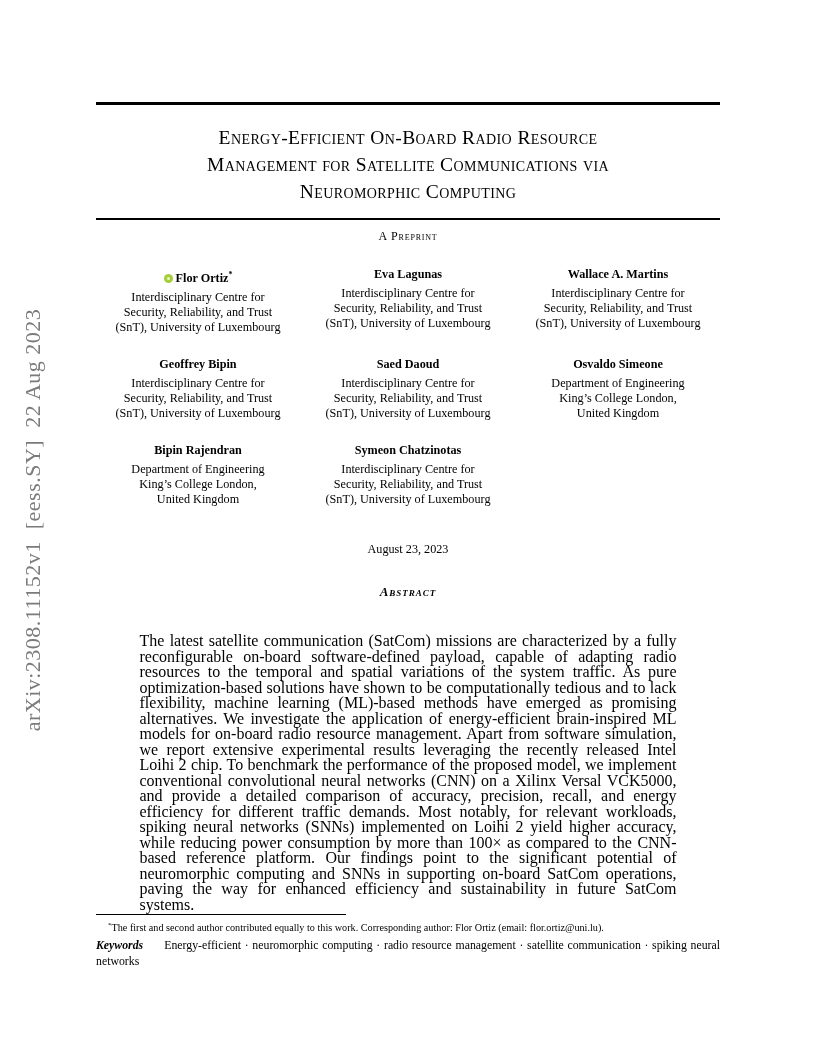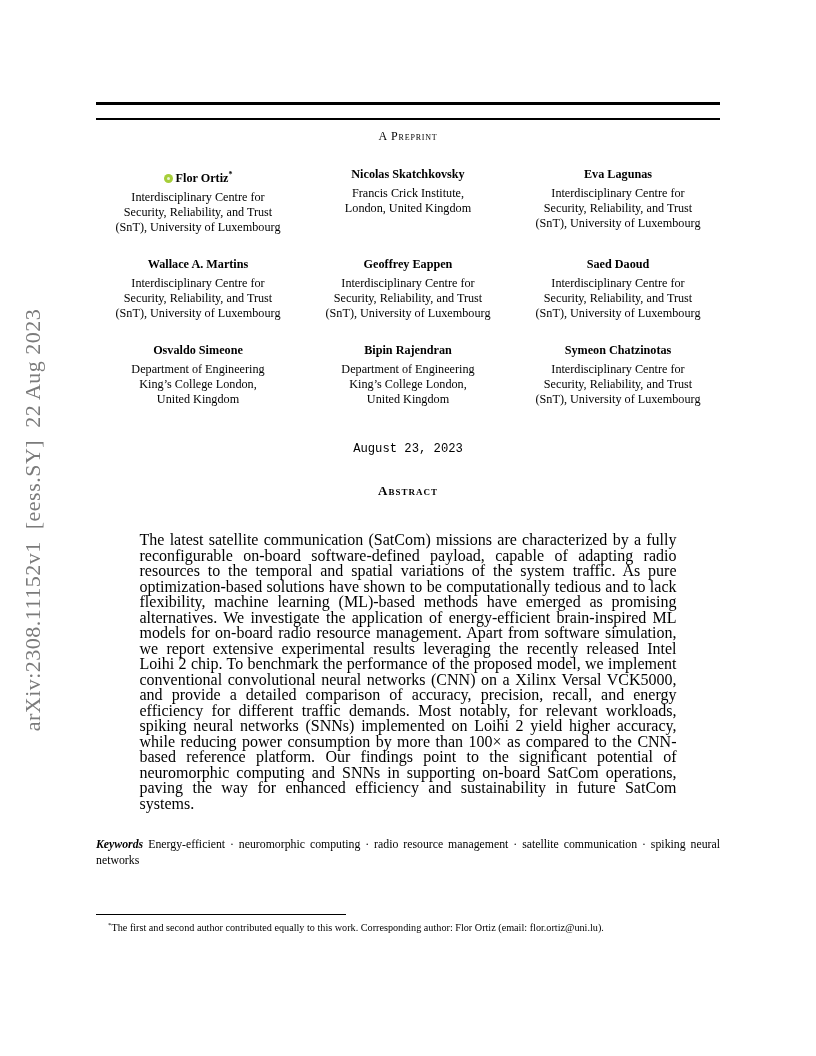--- a/index.html
+++ b/index.html
@@ -72,43 +72,44 @@
     vertical-align: -1px;
   }
   .orcid::after {
     content: "";
     position: absolute;
     left: 3px; top: 3px;
     width: 3px; height: 3px;
     border-radius: 50%;
     background: #eaf5d2;
   }
-  .date { margin-top: 35px; text-align: center; font-size: 12.2px; font-family: Liberation Mono, monospace; }
+  .date { margin-top: 35px; text-align: center; font-size: 12.2px; }
   .abstract-heading {
     margin-top: 27px;
     text-align: center;
     font-variant: small-caps;
     font-weight: bold;
     font-size: 13px;
     letter-spacing: 1px;
+    font-style: italic;
   }
   .abstract-body {
     margin: 33px auto 0 auto;
     width: 537px;
     font-size: 16px;
     line-height: 15.5px;
     text-align: justify;
   }
   .keywords {
     margin-top: 26px;
     font-size: 11.8px;
     line-height: 15.5px;
     text-align: justify;
   }
-  .kw-label { font-weight: bold; font-style: italic; margin-right: 5px; }
+  .kw-label { font-weight: bold; font-style: italic; margin-right: 21px; }
   .footnote {
     position: absolute;
     left: 96px;
     top: 914px;
     width: 624px;
     font-size: 10.2px;
     line-height: 13px;
   }
   .footnote-rule { width: 250px; height: 1px; background: #000; margin-bottom: 4px; }
   .footnote p { margin: 0; text-indent: 12px; }
@@ -118,56 +119,54 @@
 <body>
 
 <div class="page">
 
   <div class="watermark">arXiv:2308.11152v1  [eess.SY]  22 Aug 2023</div>
 
   <div class="content">
 
     <div class="rule rule-top"></div>
 
+    <h1 class="paper-title">Energy-Efficient On-Board Radio Resource
+Management for Satellite Communications via
+Neuromorphic Computing</h1>
 
     <div class="rule rule-mid"></div>
 
     <div class="preprint">A Preprint</div>
 
     <div class="authors">
 
       <div class="author">
         <div class="name"><span class="orcid"></span><span>Flor Ortiz</span><sup>*</sup></div>
         <div class="affil">Interdisciplinary Centre for
 Security, Reliability, and Trust
 (SnT), University of Luxembourg</div>
       </div>
 
-      <div class="author">
-        <div class="name">Nicolas Skatchkovsky</div>
-        <div class="affil">Francis Crick Institute,
-London, United Kingdom</div>
-      </div>
 
       <div class="author">
         <div class="name">Eva Lagunas</div>
         <div class="affil">Interdisciplinary Centre for
 Security, Reliability, and Trust
 (SnT), University of Luxembourg</div>
       </div>
 
       <div class="author">
         <div class="name">Wallace A. Martins</div>
         <div class="affil">Interdisciplinary Centre for
 Security, Reliability, and Trust
 (SnT), University of Luxembourg</div>
       </div>
 
       <div class="author">
-        <div class="name">Geoffrey Eappen</div>
+        <div class="name">Geoffrey Bipin</div>
         <div class="affil">Interdisciplinary Centre for
 Security, Reliability, and Trust
 (SnT), University of Luxembourg</div>
       </div>
 
       <div class="author">
         <div class="name">Saed Daoud</div>
         <div class="affil">Interdisciplinary Centre for
 Security, Reliability, and Trust
 (SnT), University of Luxembourg</div>

